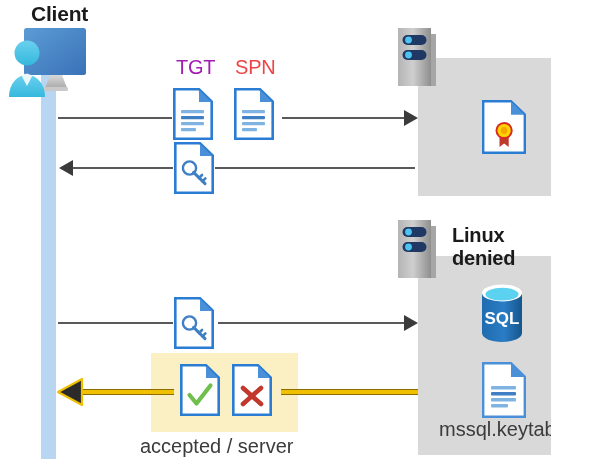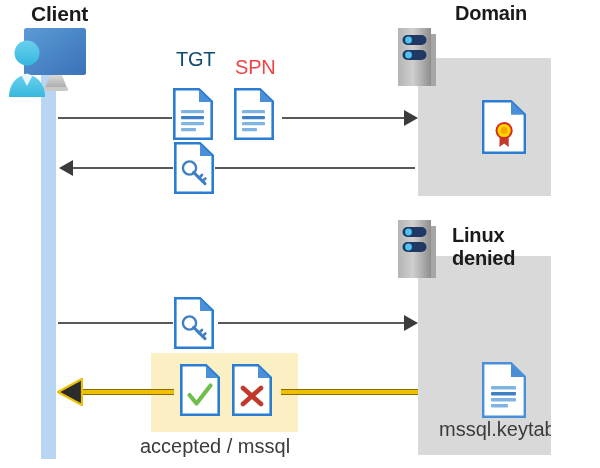--- a/index.html
+++ b/index.html
@@ -126,21 +126,20 @@
       </defs>
       <rect x="0" y="0" width="33" height="58" fill="url(#rackG1)"></rect>
       <rect x="33" y="6" width="5" height="52" fill="#a6a6a6"></rect>
       <rect x="4.5" y="7" width="24" height="10" rx="5" fill="#1f3864"></rect>
       <circle cx="10.5" cy="12" r="3.4" fill="#4ec3ef"></circle>
       <rect x="4.5" y="22" width="24" height="10" rx="5" fill="#1f3864"></rect>
       <circle cx="10.5" cy="27" r="3.4" fill="#4ec3ef"></circle>
     </svg>
   </div>
 
-  <div class="abs title-bold" style="left:455px;top:2px;font-size:20px;">Domain</div>
 
   <div class="doc" style="left:482px;top:100px;width:44px;height:54px;">
     <svg viewBox="0 0 44 54" xmlns="http://www.w3.org/2000/svg">
       <path d="M1.2 1.2 H29 L42.8 14.5 V52.8 H1.2 Z" fill="#ffffff" stroke="#2b7cd3" stroke-width="2.4"></path>
       <path d="M29 1.6 L42.4 14.8 H29 Z" fill="#4a90d9"></path>
 
       <path d="M17.5 33 l0 14 l4.6 -3.6 l4.6 3.6 l0 -14 z" fill="#c0392b"></path>
       <circle cx="22.1" cy="30.5" r="8.6" fill="#d62b1f"></circle>
       <circle cx="22.1" cy="30.5" r="6.6" fill="#ffd400"></circle>
       <circle cx="22.1" cy="30.5" r="3.4" fill="#f5a800"></circle>
@@ -160,39 +159,54 @@
       <rect x="33" y="6" width="5" height="52" fill="#a6a6a6"></rect>
       <rect x="4.5" y="7" width="24" height="10" rx="5" fill="#1f3864"></rect>
       <circle cx="10.5" cy="12" r="3.4" fill="#4ec3ef"></circle>
       <rect x="4.5" y="22" width="24" height="10" rx="5" fill="#1f3864"></rect>
       <circle cx="10.5" cy="27" r="3.4" fill="#4ec3ef"></circle>
     </svg>
   </div>
 
   <div class="abs title-bold" style="left:452px;top:224px;font-size:20px;">Linux denied</div>
 
+  <div class="dbicon" style="left:477px;top:282px;width:50px;height:62px;">
+    <svg viewBox="0 0 50 62" xmlns="http://www.w3.org/2000/svg">
+      <defs>
+        <linearGradient id="dbBody" x1="0" y1="0" x2="1" y2="0">
+          <stop offset="0%" stop-color="#1f6cb0"></stop>
+          <stop offset="55%" stop-color="#2a7cc4"></stop>
+          <stop offset="100%" stop-color="#17558c"></stop>
+        </linearGradient>
+      </defs>
+      <path d="M5 11 v40 c0 5 9 9 20 9 c11 0 20 -4 20 -9 v-40 z" fill="url(#dbBody)"></path>
+      <ellipse cx="25" cy="11" rx="20" ry="8.5" fill="#ffffff"></ellipse>
+      <ellipse cx="25" cy="12.2" rx="16.5" ry="6.4" fill="#5ad2f0"></ellipse>
+      <text x="25" y="42" text-anchor="middle" fill="#ffffff" font-family="Liberation Sans, sans-serif" font-size="17" font-weight="bold">SQL</text>
+    </svg>
+  </div>
 
   <div class="doc" style="left:482px;top:362px;width:44px;height:56px;">
     <svg viewBox="0 0 44 56" xmlns="http://www.w3.org/2000/svg">
       <path d="M1.2 1.2 H29 L42.8 14.8 V54.8 H1.2 Z" fill="#ffffff" stroke="#4a90d9" stroke-width="2.4"></path>
       <path d="M29 1.6 L42.4 15 H29 Z" fill="#4a90d9"></path>
       <rect x="9" y="24" width="25" height="3.4" rx="1" fill="#7eb3e2"></rect>
       <rect x="9" y="30" width="25" height="3.4" rx="1" fill="#3f7fc4"></rect>
       <rect x="9" y="36" width="25" height="3.4" rx="1" fill="#7eb3e2"></rect>
       <rect x="9" y="42" width="17" height="3.4" rx="1" fill="#7eb3e2"></rect>
     </svg>
   </div>
 
   <div class="abs label-plain" style="left:439px;top:418px;font-size:20px;">mssql.keytab</div>
 
   <div class="abs line" style="left:58px;top:117px;width:114px;"></div>
   <div class="abs line" style="left:282px;top:117px;width:130px;"></div>
   <div class="abs arrowhead" style="left:404px;top:110px;width:0;height:0;border-top:8px solid transparent;border-bottom:8px solid transparent;border-left:14px solid #3b3b3b;"></div>
 
-  <div class="abs title-bold" style="left:176px;top:48px;font-size:20px;font-weight:400;color:#0c4a6e;">TGT</div>
+  <div class="abs title-bold" style="left:176px;top:56px;font-size:20px;font-weight:400;color:#a21caf;">TGT</div>
   <div class="abs title-bold" style="left:235px;top:56px;font-size:20px;font-weight:400;color:#ef4444;">SPN</div>
 
   <div class="doc" style="left:173px;top:88px;width:40px;height:52px;">
     <svg viewBox="0 0 40 52" xmlns="http://www.w3.org/2000/svg">
       <path d="M1.3 1.3 H26 L38.7 13.6 V50.7 H1.3 Z" fill="#ffffff" stroke="#2b7cd3" stroke-width="2.6"></path>
       <path d="M26 1.7 L38.3 13.9 H26 Z" fill="#4a90d9"></path>
       <rect x="8" y="22" width="23" height="3.2" rx="1" fill="#7eb3e2"></rect>
       <rect x="8" y="28" width="23" height="3.2" rx="1" fill="#3f7fc4"></rect>
       <rect x="8" y="34" width="23" height="3.2" rx="1" fill="#7eb3e2"></rect>
       <rect x="8" y="40" width="15" height="3.2" rx="1" fill="#7eb3e2"></rect>
@@ -260,15 +274,15 @@
 
   <div class="doc" style="left:232px;top:364px;width:40px;height:52px;">
     <svg viewBox="0 0 40 52" xmlns="http://www.w3.org/2000/svg">
       <path d="M1.3 1.3 H26 L38.7 13.6 V50.7 H1.3 Z" fill="#ffffff" stroke="#2b7cd3" stroke-width="2.6"></path>
       <path d="M26 1.7 L38.3 13.9 H26 Z" fill="#4a90d9"></path>
       <path d="M11 24 L29 40" fill="none" stroke="#c0392b" stroke-width="4.6" stroke-linecap="round"></path>
       <path d="M29 24 L11 40" fill="none" stroke="#c0392b" stroke-width="4.6" stroke-linecap="round"></path>
     </svg>
   </div>
 
-  <div class="abs label-plain" style="left:140px;top:435px;font-size:20px;">accepted / mssql</div>
+  <div class="abs label-plain" style="left:140px;top:435px;font-size:20px;">accepted / server</div>
 
 </div>
 
 </body></html>

